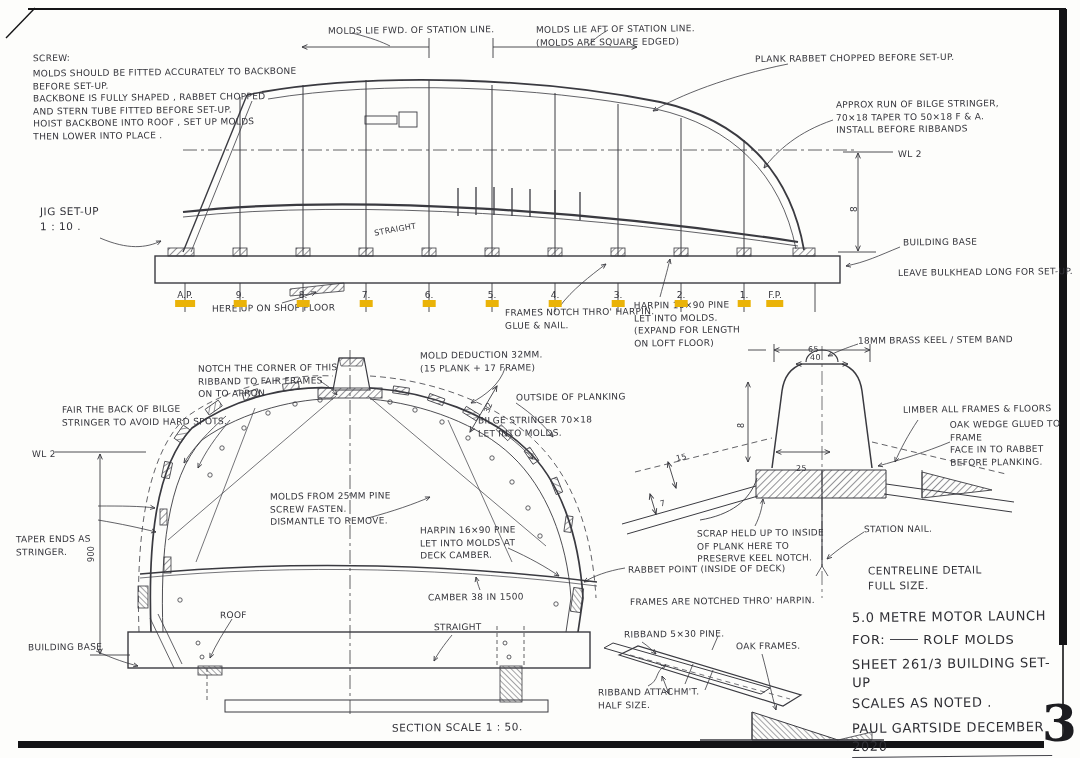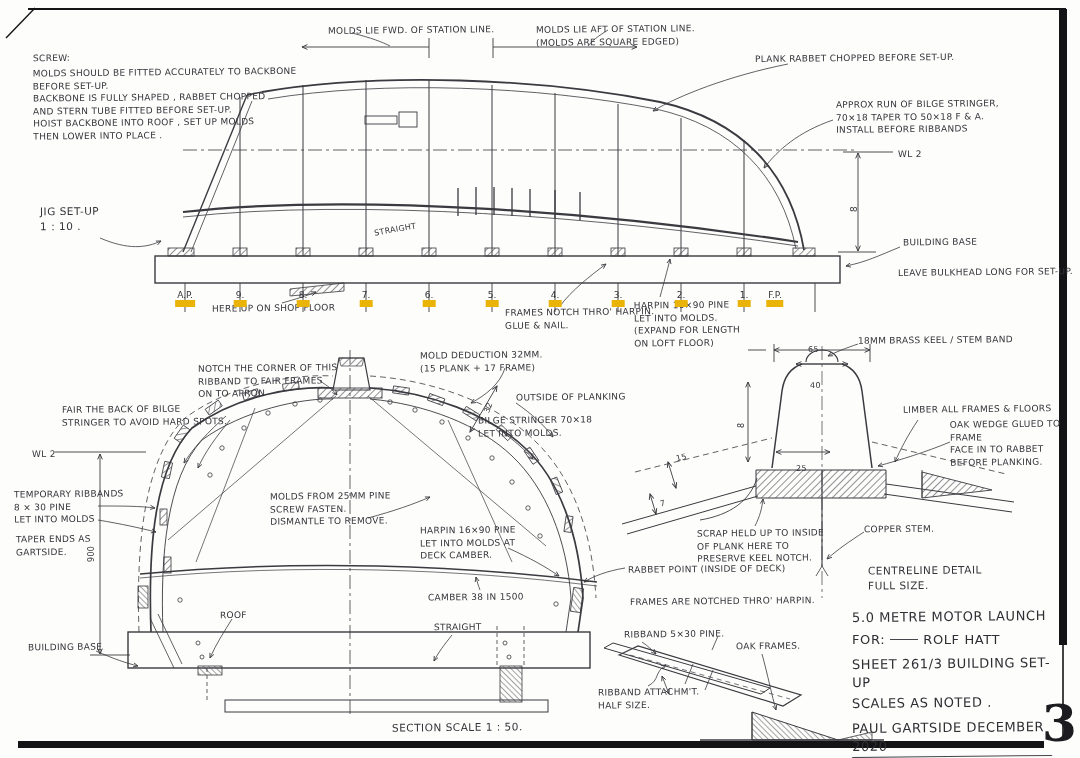--- a/index.html
+++ b/index.html
@@ -369,69 +369,66 @@
   <div class="lbl sm" style="left:483px;top:402px;transform:rotate(-70deg);">32</div>
   <div class="lbl" style="left:198px;top:362px;">NOTCH THE CORNER OF THIS
 RIBBAND TO FAIR FRAMES
 ON TO APRON</div>
   <div class="lbl" style="left:516px;top:391px;">OUTSIDE OF PLANKING</div>
   <div class="lbl" style="left:478px;top:414px;">BILGE STRINGER  70×18
 LET INTO MOLDS.</div>
   <div class="lbl" style="left:62px;top:403px;">FAIR THE BACK OF BILGE
 STRINGER TO AVOID HARD SPOTS.</div>
   <div class="lbl" style="left:32px;top:448px;">WL 2</div>
-  <div class="lbl" style="left:14px;top:488px;">TEMPORARY RIBBANDS
-8 × 30  PINE
-LET INTO MOLDS</div>
   <div class="lbl" style="left:16px;top:533px;">TAPER ENDS AS
-GARTSIDE.</div>
+STRINGER.</div>
   <div class="lbl rot90 sm" style="left:86px;top:562px;">900</div>
   <div class="lbl" style="left:270px;top:490px;">MOLDS FROM 25MM PINE
 SCREW FASTEN.
 DISMANTLE TO REMOVE.</div>
   <div class="lbl" style="left:420px;top:524px;">HARPIN  16×90 PINE
 LET INTO MOLDS AT
 DECK CAMBER.</div>
   <div class="lbl" style="left:628px;top:563px;">RABBET POINT (INSIDE OF DECK)</div>
   <div class="lbl" style="left:428px;top:591px;">CAMBER  38 IN 1500</div>
   <div class="lbl" style="left:630px;top:595px;">FRAMES ARE NOTCHED THRO' HARPIN.</div>
   <div class="lbl" style="left:220px;top:609px;">ROOF</div>
   <div class="lbl" style="left:434px;top:621px;">STRAIGHT</div>
   <div class="lbl" style="left:28px;top:641px;">BUILDING BASE</div>
   <div class="lbl md" style="left:392px;top:720px;">SECTION   SCALE   1 : 50.</div>
 
   <div class="lbl sm" style="left:808px;top:324px;margin-top:20px;">65</div>
-  <div class="lbl sm" style="left:810px;top:352px;margin-top:28px;">40</div>
+  <div class="lbl sm" style="left:810px;top:352px;">40</div>
   <div class="lbl" style="left:858px;top:334px;">18MM BRASS KEEL / STEM BAND</div>
   <div class="lbl" style="left:903px;top:403px;">LIMBER ALL FRAMES &amp; FLOORS</div>
   <div class="lbl sm" style="left:796px;top:463px;">25</div>
   <div class="lbl rot90 sm" style="left:736px;top:428px;">8</div>
   <div class="lbl" style="left:950px;top:418px;">OAK WEDGE GLUED TO FRAME
 FACE IN TO RABBET
 BEFORE PLANKING.</div>
   <div class="lbl sm" style="left:676px;top:452px;transform:rotate(-14deg);">15</div>
   <div class="lbl sm" style="left:660px;top:498px;transform:rotate(-14deg);">7</div>
   <div class="lbl" style="left:697px;top:527px;">SCRAP HELD UP TO INSIDE
 OF PLANK HERE TO
 PRESERVE KEEL NOTCH.</div>
-  <div class="lbl" style="left:864px;top:523px;">COPPER STEM.</div>
+  <div class="lbl" style="left:864px;top:523px;">STATION NAIL.</div>
   <div class="lbl md" style="left:868px;top:563px;">CENTRELINE DETAIL
     FULL SIZE.</div>
 
   <div class="lbl" style="left:624px;top:628px;">RIBBAND  5×30 PINE.</div>
   <div class="lbl" style="left:736px;top:640px;">OAK FRAMES.</div>
   <div class="lbl" style="left:598px;top:686px;">RIBBAND ATTACHM'T.
   HALF SIZE.</div>
 
   <div style="position:absolute;left:852px;top:608px;width:200px;">
     <div class="lbl lg tb-line" style="position:static;">5.0 METRE  MOTOR LAUNCH</div>
     <div style="margin-top:3px;">
       <span class="lbl lg tb-line" style="position:static;">FOR:</span>
       <span style="display:inline-block;width:28px;border-bottom:1px solid #45454c;vertical-align:middle;"></span>
-      <span class="lbl lg tb-line" style="position:static;">ROLF HATT</span>
+      <span class="lbl lg tb-line" style="position:static;">ROLF MOLDS</span>
     </div>
     <div class="lbl lg tb-line" style="position:static;margin-top:6px;">SHEET  261/3  BUILDING SET-UP</div>
     <div class="lbl lg tb-line" style="position:static;margin-top:2px;">SCALES  AS  NOTED .</div>
     <div class="lbl lg tb-line underline" style="position:static;margin-top:7px;display:inline-block;">PAUL GARTSIDE     DECEMBER 2020</div>
     
   </div>
 
   <div class="pagenum" style="left:1042px;top:694px;">3</div>
 </div>
 

